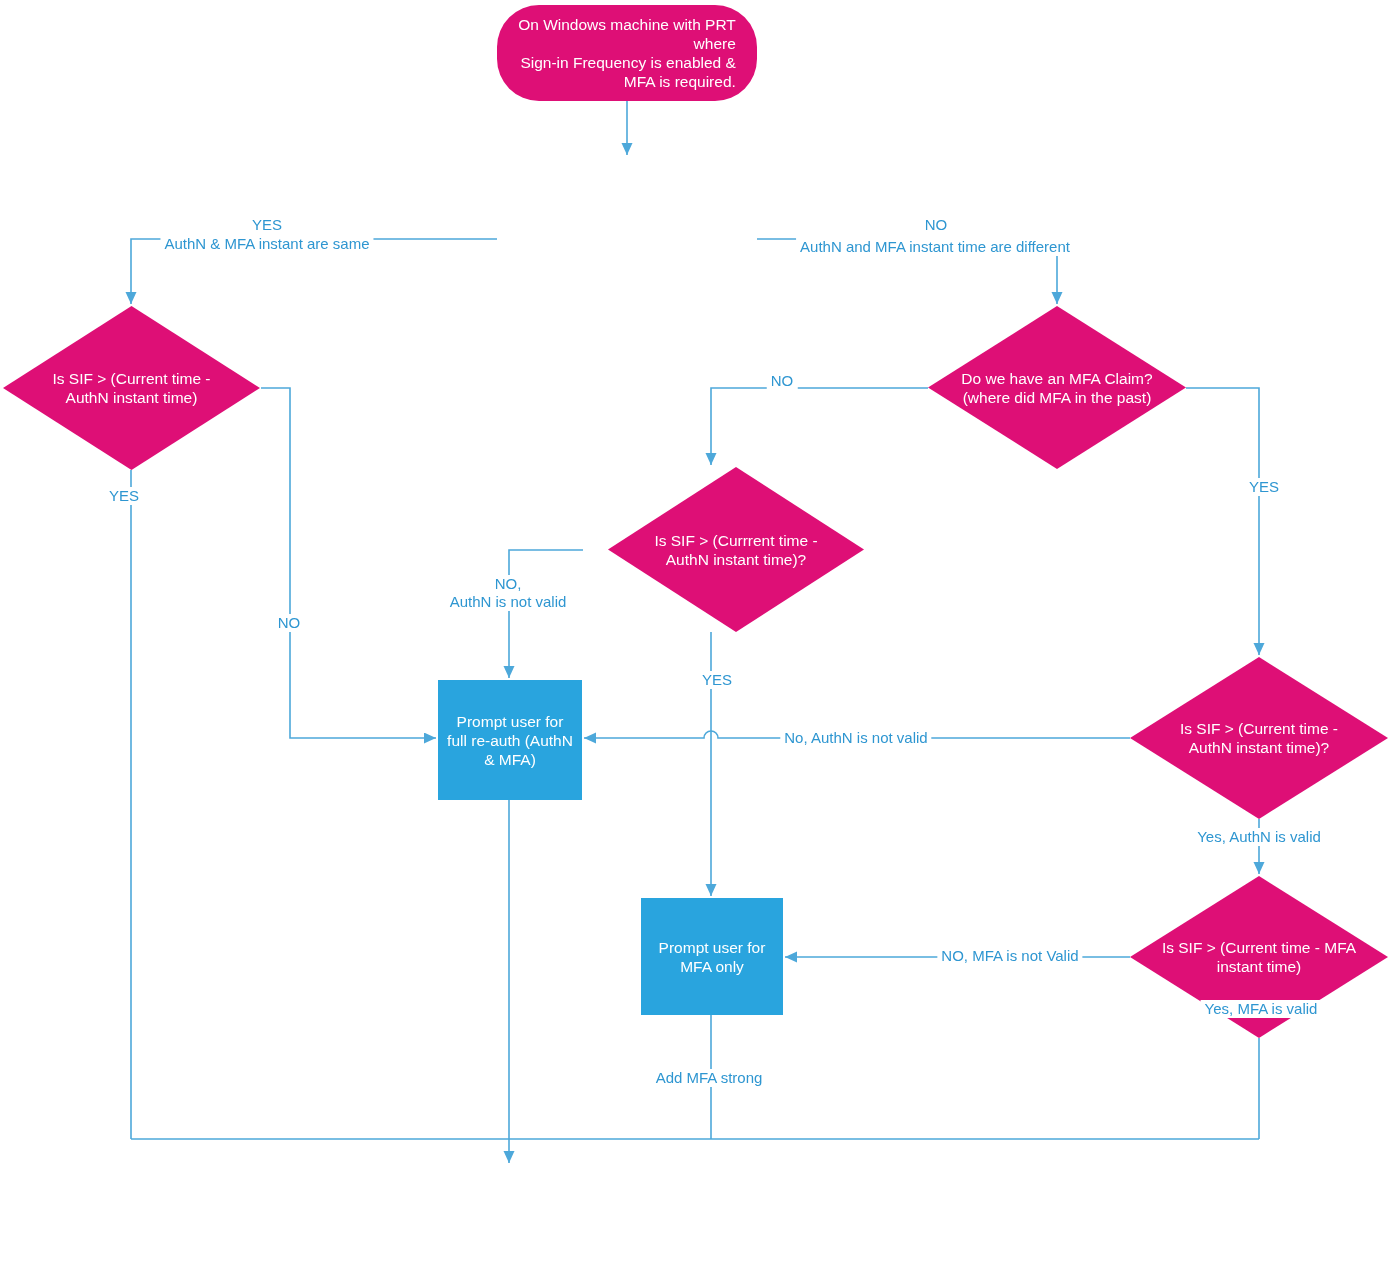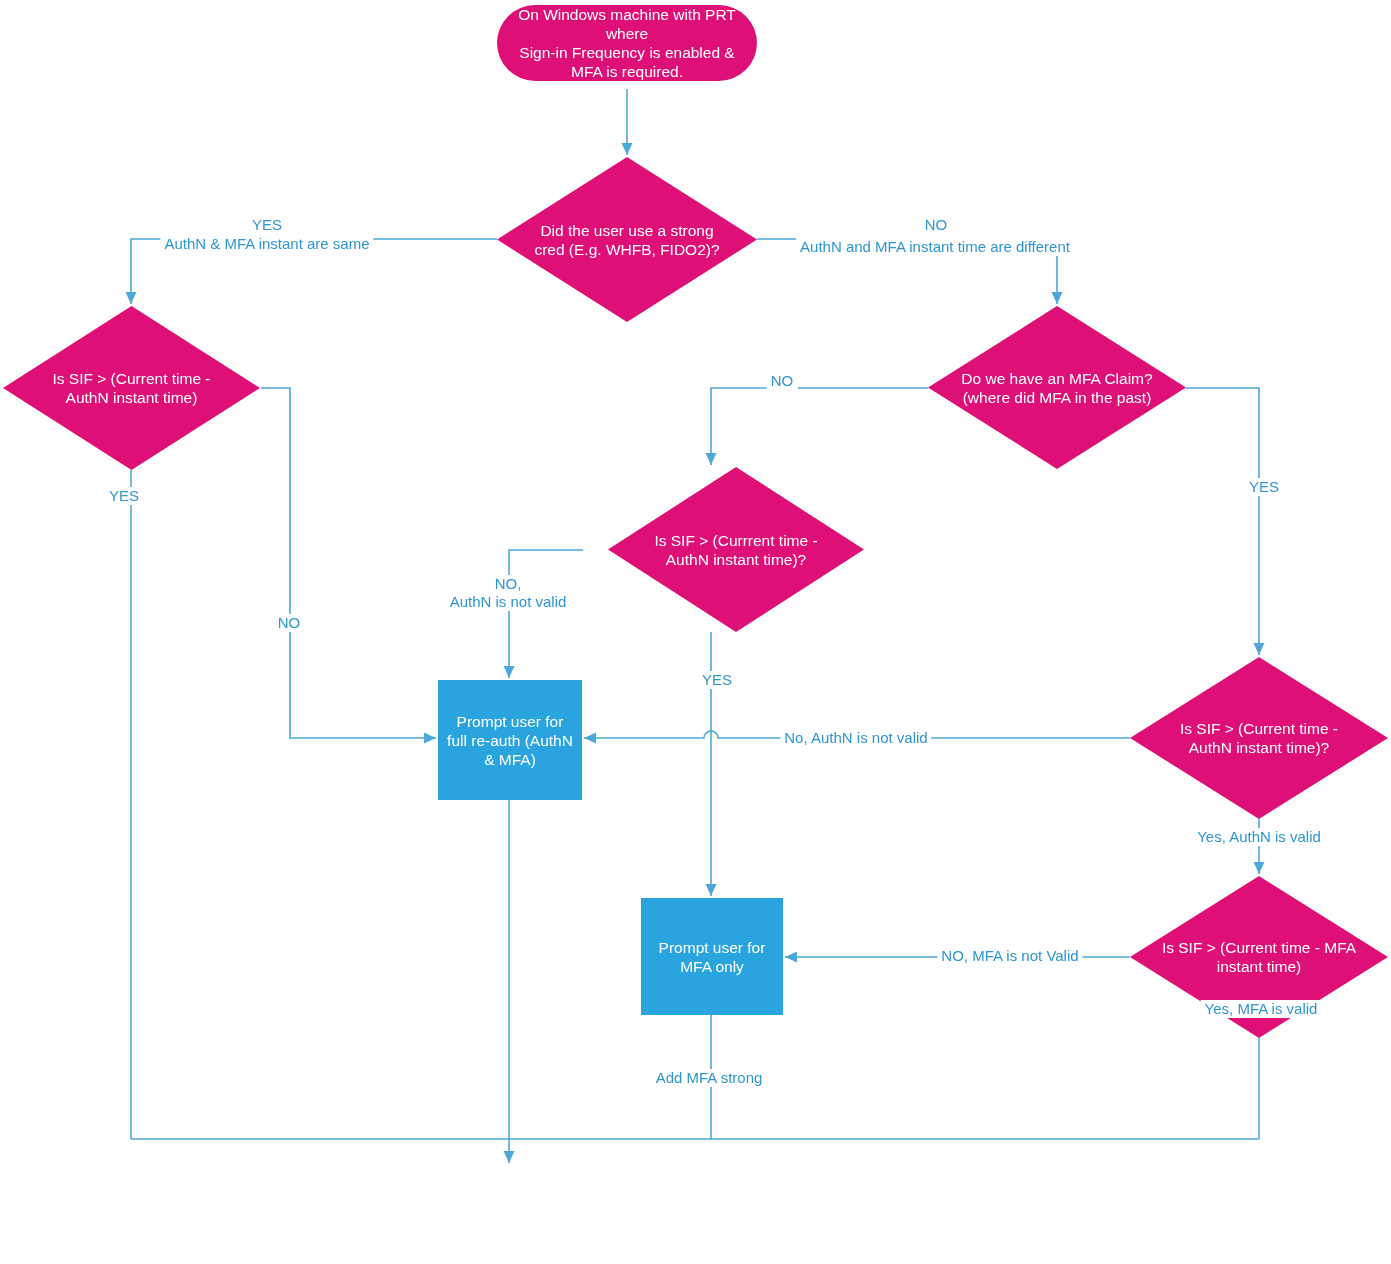--- a/index.html
+++ b/index.html
@@ -51,31 +51,27 @@
     <path class="edge" d="M1130 738 H718 A7 7 0 0 0 704 738 H584" marker-end="url(#arrowhead)"></path>
     <path class="edge" d="M1259 819 V874" marker-end="url(#arrowhead)"></path>
     <path class="edge" d="M1130 957 H785" marker-end="url(#arrowhead)"></path>
     <path class="edge" d="M1259 1038 V1139"></path>
     <path class="edge" d="M509 800 V1139"></path>
     <path class="edge" d="M711 1015 V1139"></path>
     <path class="edge" d="M131 1139 H1259"></path>
     <path class="edge" d="M509 1139 V1163" marker-end="url(#arrowhead)"></path>
   </svg>
 
-  <div class="node pill" style="left:497px;top:5px;width:260px;height:76px;border-radius:42px;">
+  <div class="node pill" style="left:497px;top:5px;width:260px;height:96px;border-radius:42px;text-align:right;">
     <span class="node-label">On Windows machine with PRT
 where
 Sign-in Frequency is enabled &amp;
 MFA is required.</span>
   </div>
 
-  <div class="node diamond" style="left:497px;top:157px;width:260px;height:165px;">
-    <span class="node-label">Did the user use a strong
-cred (E.g. WHFB, FIDO2)?</span>
-  </div>
 
   <div class="node diamond" style="left:3px;top:306px;width:257px;height:164px;">
     <span class="node-label">Is SIF &gt; (Current time -
 AuthN instant time)</span>
   </div>
 
   <div class="node diamond" style="left:928px;top:306px;width:258px;height:163px;">
     <span class="node-label">Do we have an MFA Claim?
 (where did MFA in the past)</span>
   </div>

